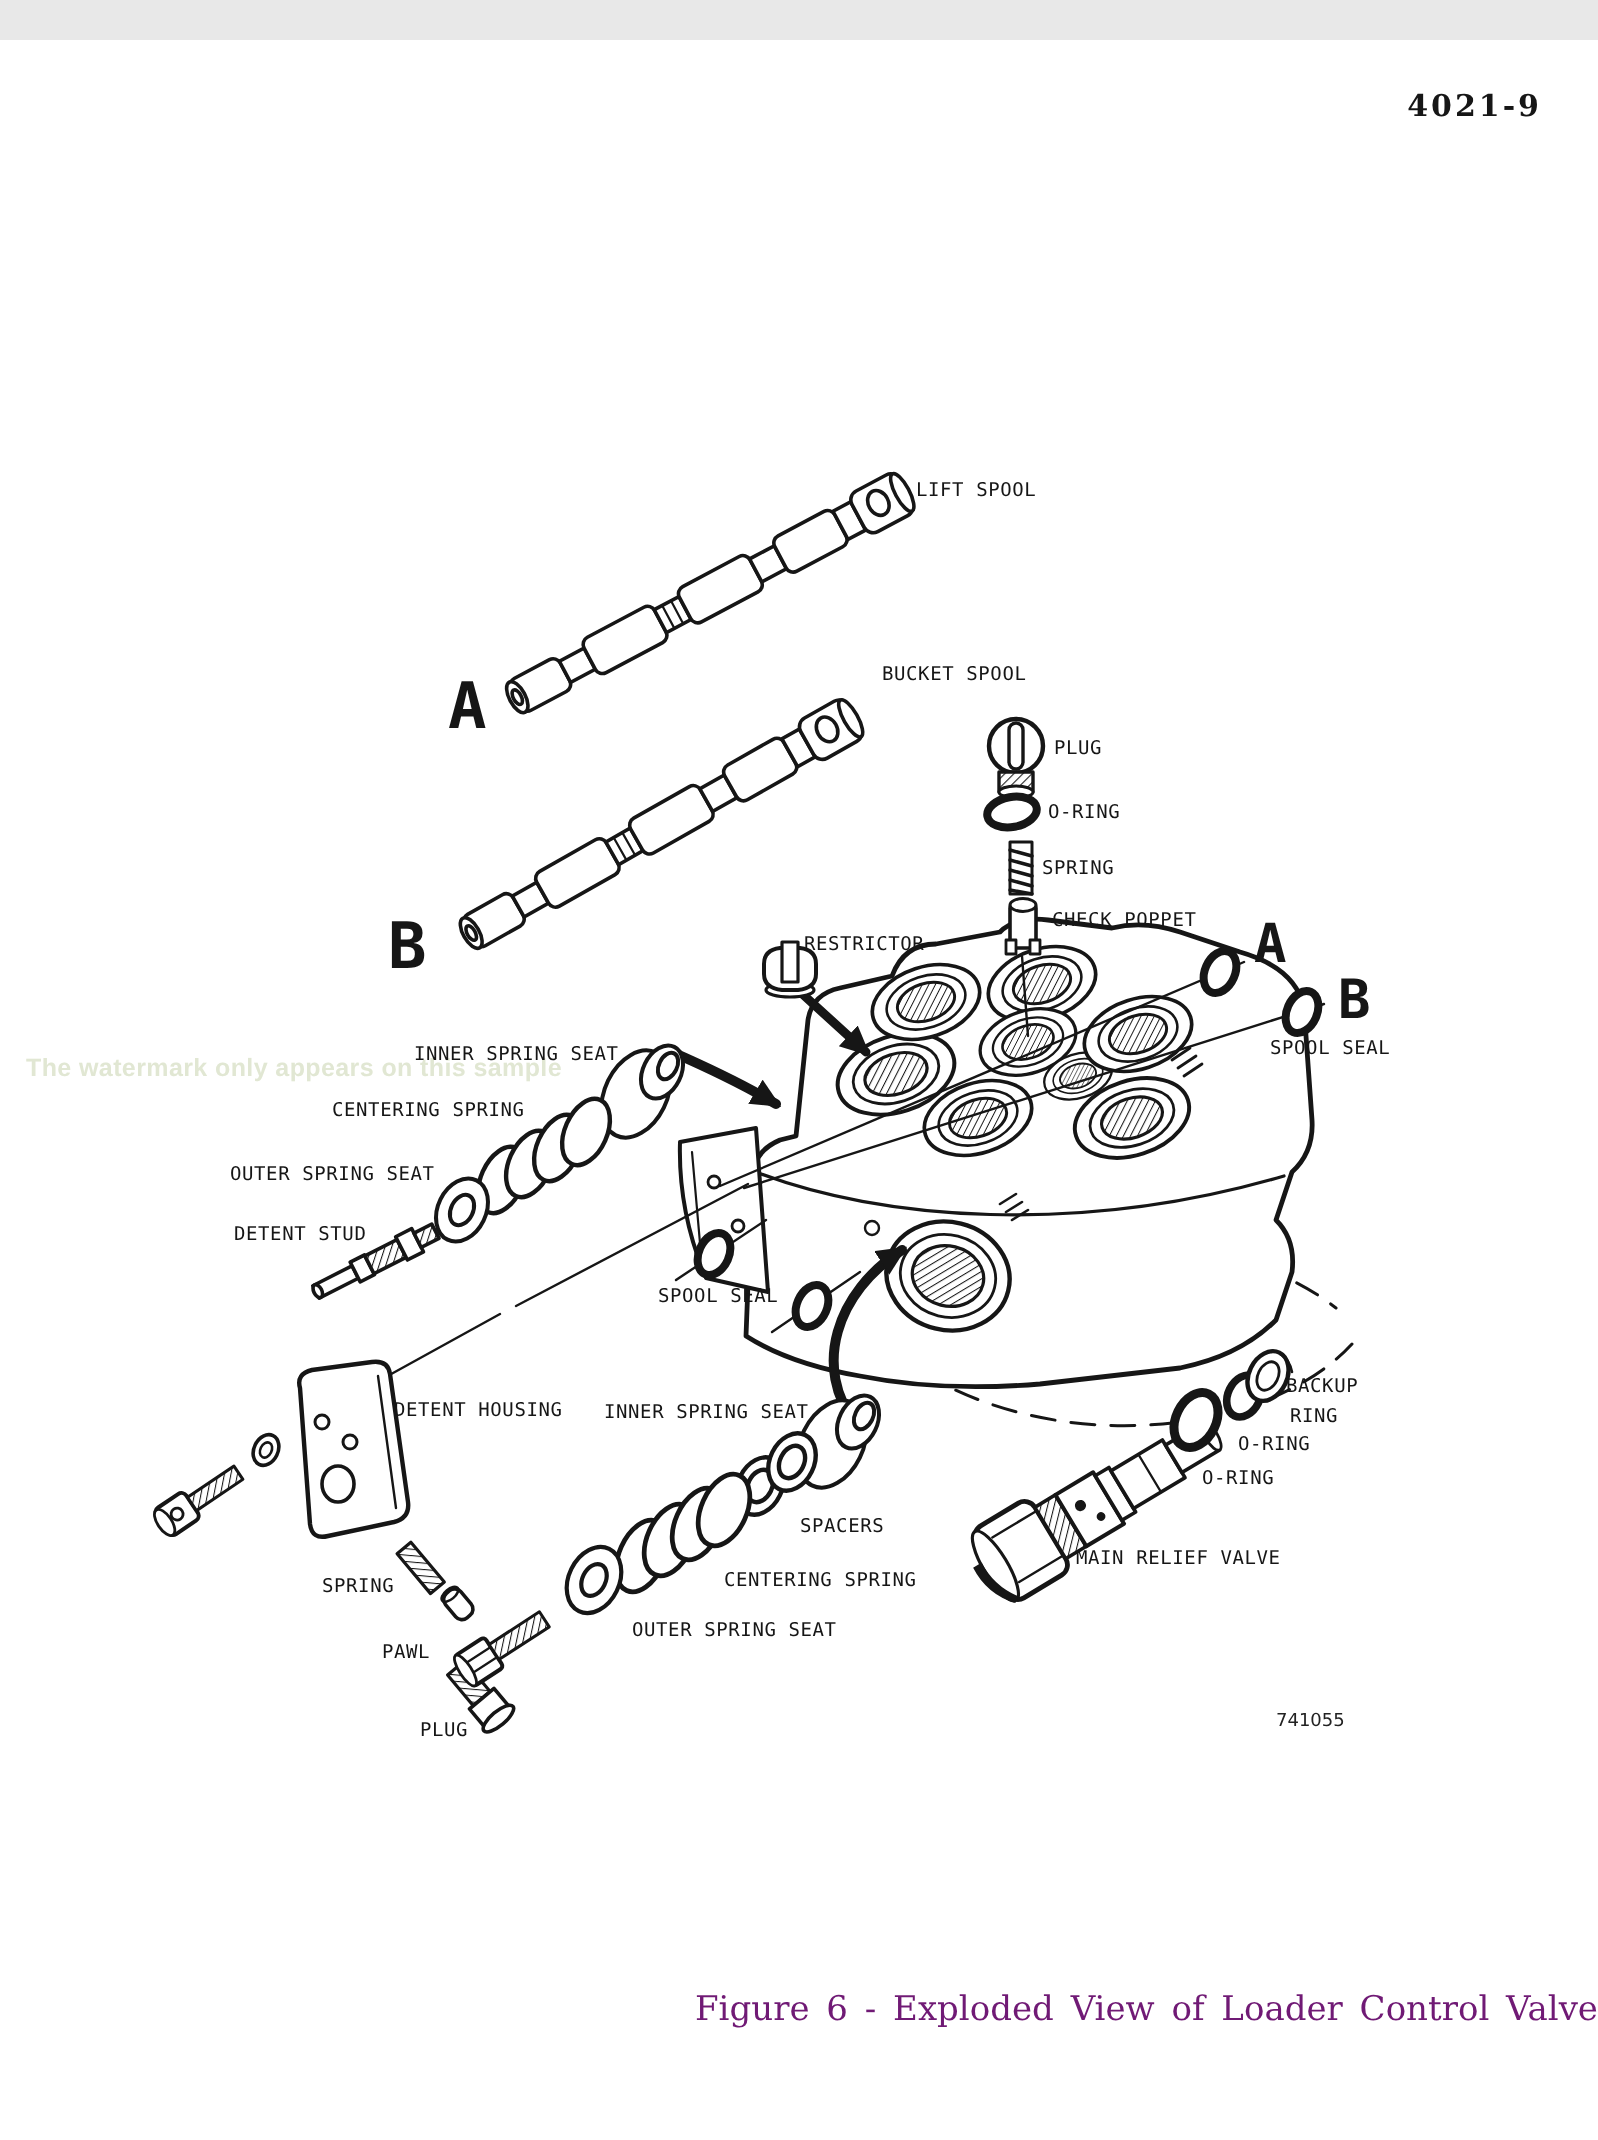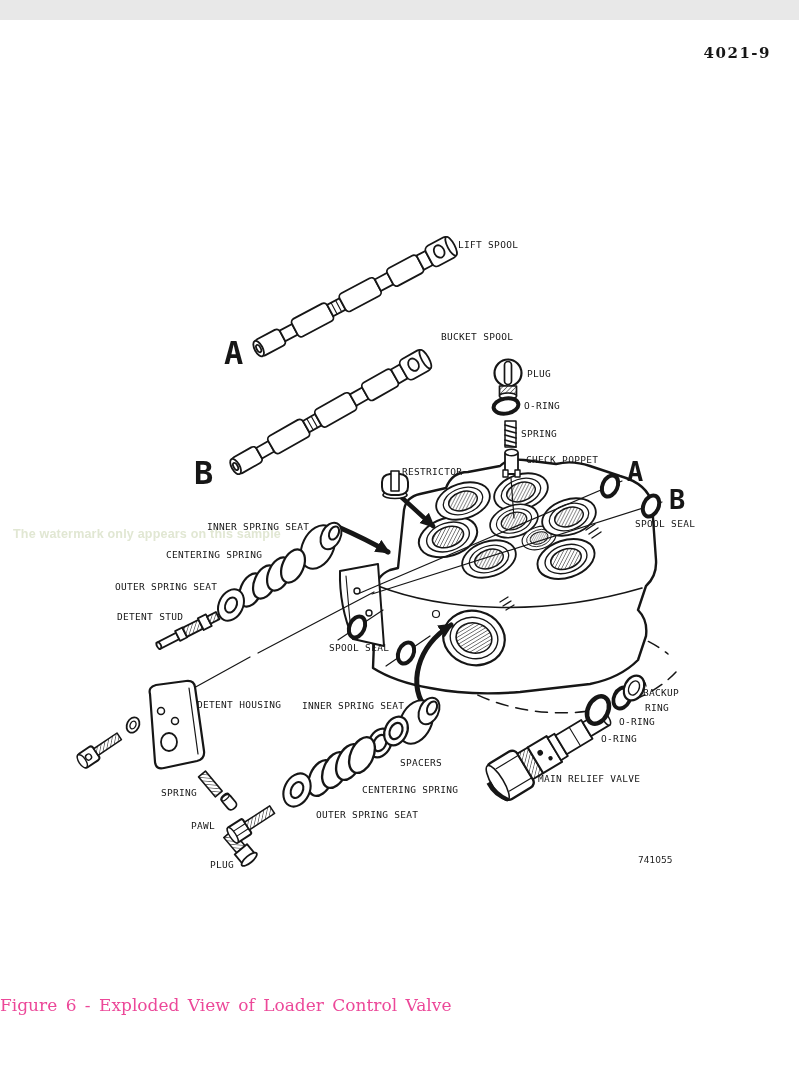--- a/index.html
+++ b/index.html
@@ -3,22 +3,22 @@
 <meta charset="utf-8">
 <style>
   html,body{margin:0;padding:0;background:#e8e8e8;}
   .page{position:relative;width:799px;height:1070px;background:#ffffff;overflow:hidden;
         font-family:"DejaVu Sans Mono",monospace;margin-top:20px;}
   .page-number{position:absolute;top:24px;right:28px;font:bold 15px "DejaVu Serif",serif;
         letter-spacing:1.5px;color:#161616;}
   .watermark{position:absolute;left:13px;top:503px;pointer-events:none;}
   .wm-title{font:bold 33px "Liberation Sans",sans-serif;letter-spacing:0.5px;}
   .wm-sub{font:bold 12.5px "Liberation Sans",sans-serif;margin-top:4px;letter-spacing:0.2px;}
-  .caption{position:absolute;left:0;top:975px;width:100%;text-align:left;
-        font:17px "DejaVu Serif",serif;word-spacing:3px;color:#ec4899;}
+  .caption{position:absolute;left:0;top:975px;width:100%;text-align:right;
+        font:17px "DejaVu Serif",serif;word-spacing:3px;color:#701a75;}
   svg.art{position:absolute;left:0;top:0;}
   .lbl{font:9.5px "DejaVu Sans Mono",monospace;letter-spacing:0.3px;fill:#161616;stroke:none;}
   .big{font:bold 32px "DejaVu Sans Mono",monospace;fill:#161616;stroke:none;}
   .big2{font:bold 27px "DejaVu Sans Mono",monospace;fill:#161616;stroke:none;}
   .artnum{font:9px "DejaVu Sans",sans-serif;fill:#222;stroke:none;}
 </style>
 </head>
 <body>
 
 <div class="page">

